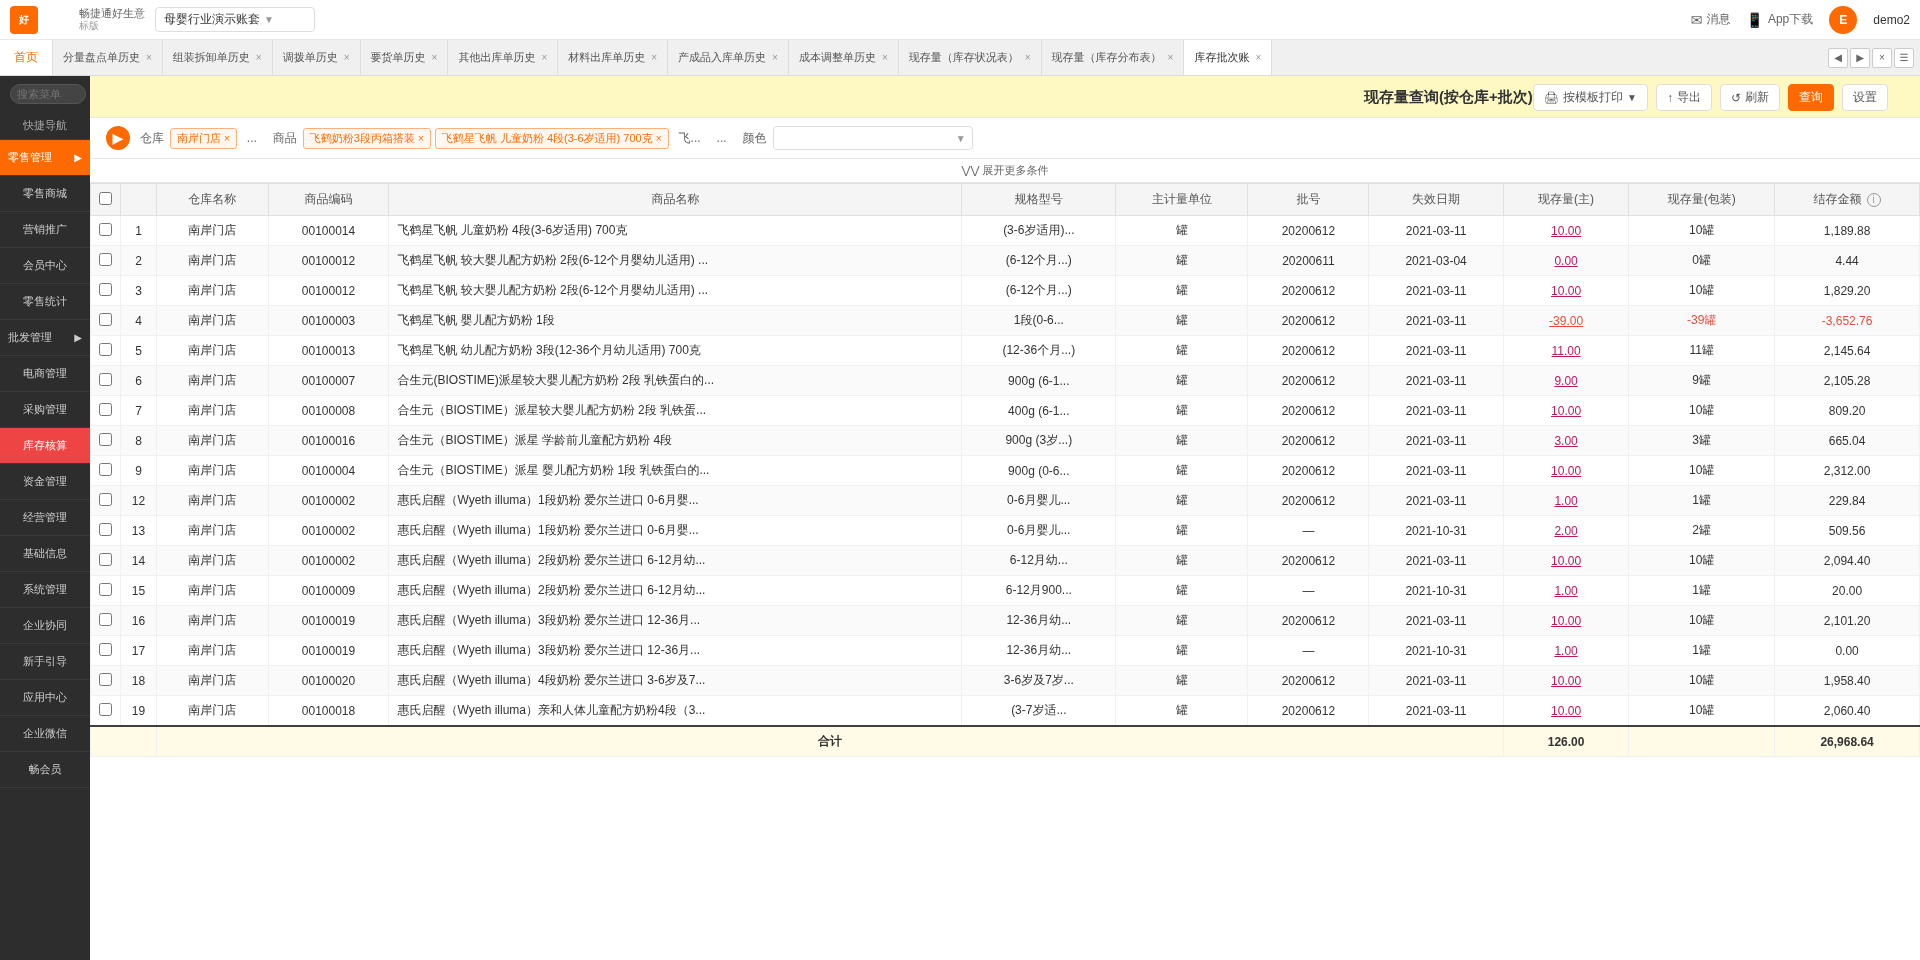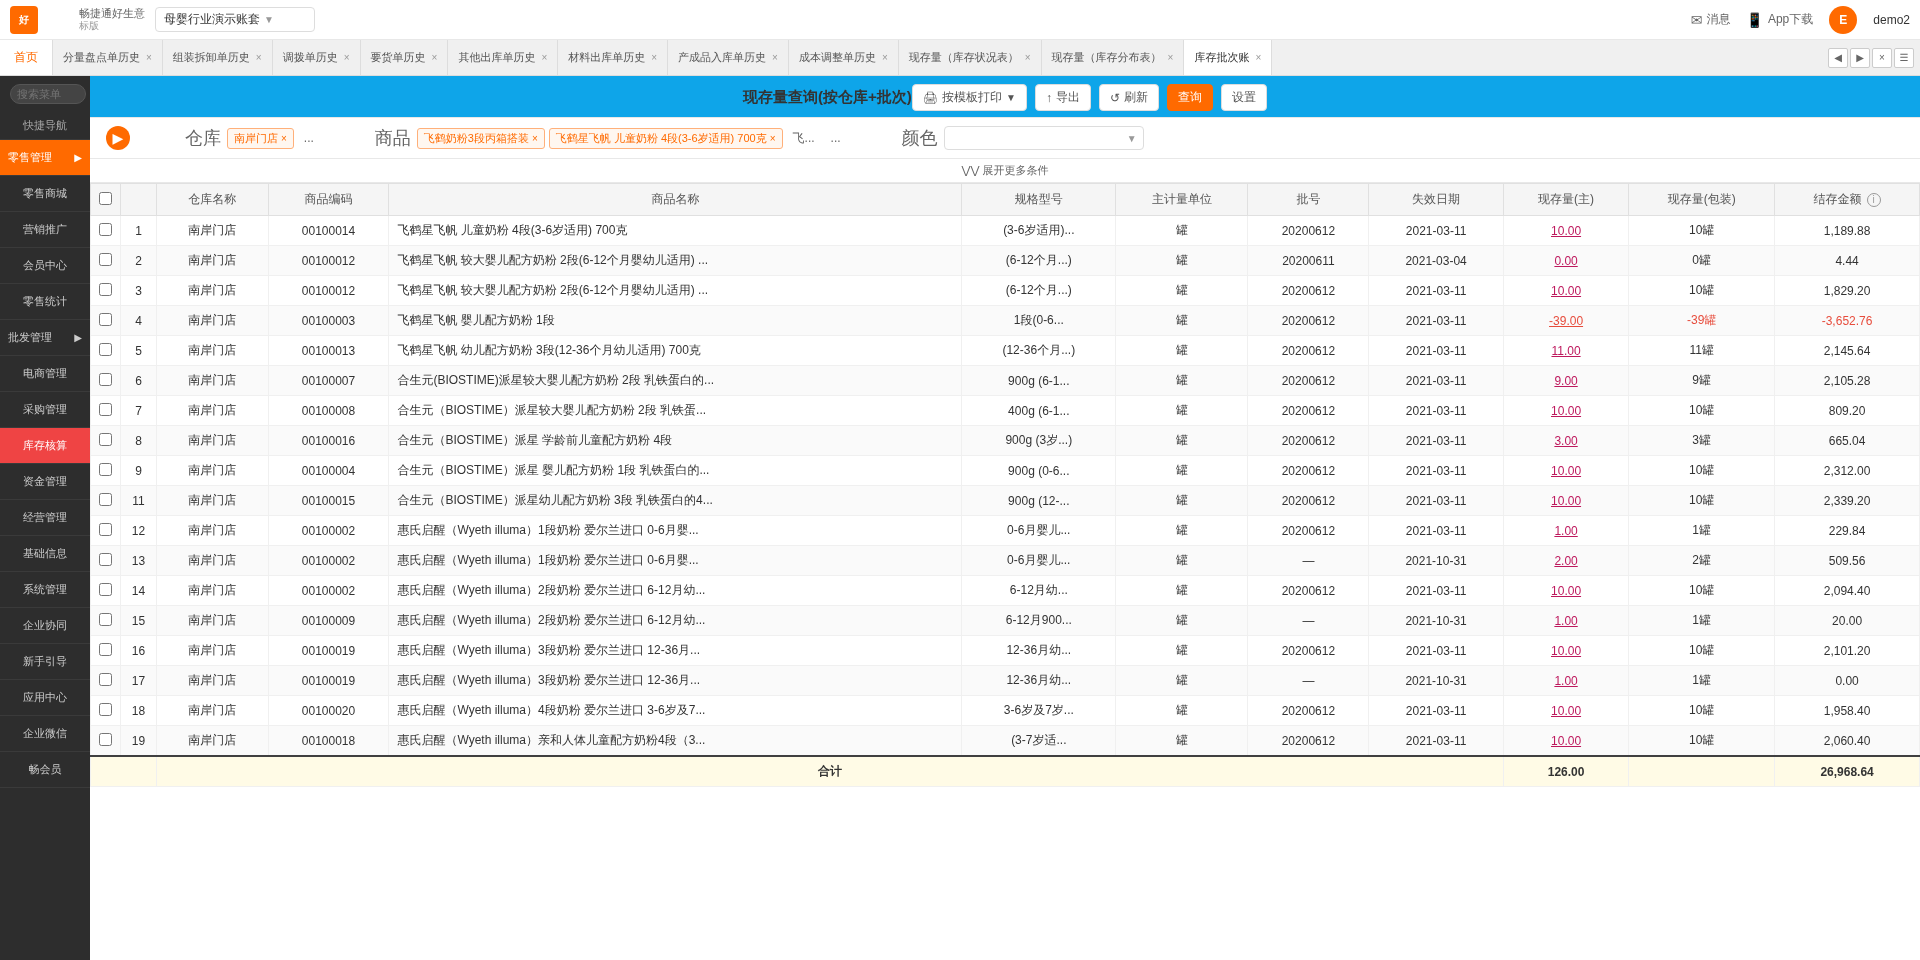--- a/index.html
+++ b/index.html
@@ -151,24 +151,24 @@
     .content-area {
       flex: 1;
       display: flex;
       flex-direction: column;
       background: #f5f5f5;
       overflow: hidden;
     }
 
     
     .page-header {
-      padding: 8px 20px 6px;
-      background: #0ea5e9;
+      padding: 8px 32px 6px;
+      background: #fef9c3;
       border-bottom: 1px solid #e8e8e8;
-      display: flex; align-items: center; justify-content: center;
+      display: flex; align-items: center; justify-content: flex-end;
     }
     .page-title {
       font-size: 15px; font-weight: bold; color: #333;
     }
     .header-actions {
       display: flex; align-items: center; gap: 8px;
     }
     .header-btn {
       display: flex; align-items: center; gap: 4px;
       padding: 4px 10px;
@@ -185,21 +185,21 @@
       background: #fff;
       padding: 8px 16px;
       display: flex; align-items: center; gap: 10px;
       flex-wrap: wrap;
       border-bottom: 1px solid #e8e8e8;
     }
     .filter-section {
       display: flex; align-items: center; gap: 6px;
     }
     .filter-label {
-      font-size: 18px; color: #666; white-space: nowrap; margin-left: 45px;
+      font-size: 12px; color: #666; white-space: nowrap;
     }
     .filter-tag-container {
       display: flex; align-items: center; gap: 4px; flex-wrap: wrap;
     }
     .filter-tag {
       background: #fff7f0;
       border: 1px solid #ffb07a;
       border-radius: 3px;
       padding: 2px 6px;
       font-size: 11px; color: #ff6a00;
@@ -658,34 +658,20 @@
       <td>900g (0-6...</td>
       <td>罐</td>
       <td>20200612</td>
       <td>2021-03-11</td>
       <td class="td-link">10.00</td>
       <td class="">10罐</td>
       <td class="">2,312.00</td>
     </tr>
             <tr>
       <td><input type="checkbox" style=""></td>
-      <td>11</td>
-      <td>南岸门店</td>
-      <td>00100015</td>
-      <td class="td-left">合生元（BIOSTIME）派星幼儿配方奶粉 3段 乳铁蛋白的4...</td>
-      <td>900g (12-...</td>
-      <td>罐</td>
-      <td>20200612</td>
-      <td>2021-03-11</td>
-      <td class="td-link">10.00</td>
-      <td class="">10罐</td>
-      <td class="">2,339.20</td>
-    </tr>
-            <tr>
-      <td><input type="checkbox" style=""></td>
       <td>12</td>
       <td>南岸门店</td>
       <td>00100002</td>
       <td class="td-left">惠氏启醒（Wyeth illuma）1段奶粉 爱尔兰进口 0-6月婴...</td>
       <td>0-6月婴儿...</td>
       <td>罐</td>
       <td>20200612</td>
       <td>2021-03-11</td>
       <td class="td-link">1.00</td>
       <td class="">1罐</td>

